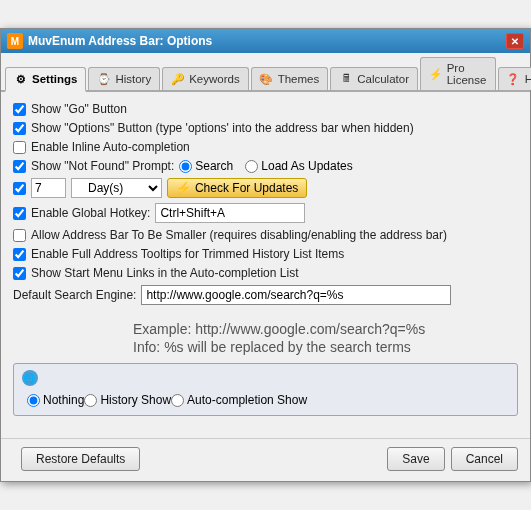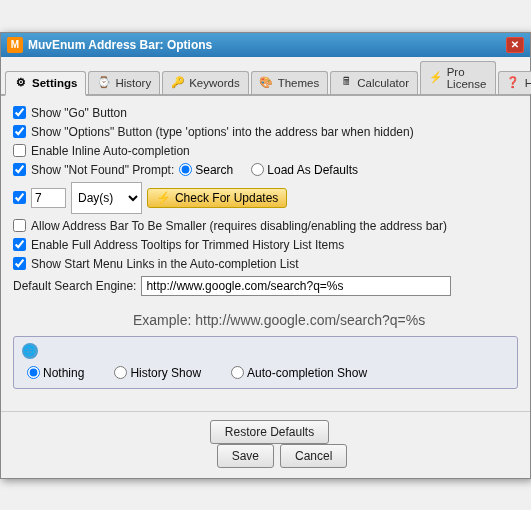--- a/index.html
+++ b/index.html
@@ -111,44 +111,44 @@
       height: 13px;
       flex-shrink: 0;
     }
     .label-text {
       font-size: 12px;
       color: #222;
     }
     .radio-group {
       display: flex;
       align-items: center;
-      gap: 18px;
+      gap: 12px;
     }
     .radio-item {
       display: flex;
       align-items: center;
       gap: 3px;
       font-size: 12px;
     }
     .inline-input {
       border: 1px solid #aaa;
       background: white;
       padding: 1px 3px;
       font-size: 12px;
       height: 20px;
     }
     .inline-input-small {
       width: 35px;
     }
     .inline-select {
       border: 1px solid #aaa;
       background: white;
-      padding: 1px 2px;
-      font-size: 12px;
-      height: 32px;
+      padding: 1px 12px;
+      font-size: 12px;
+      height: 20px;
     }
     .btn-check-updates {
       background: linear-gradient(to bottom, #ffeaa0, #f0c040);
       border: 1px solid #c0a000;
       padding: 2px 8px;
       font-size: 12px;
       cursor: pointer;
       border-radius: 3px;
       display: flex;
       align-items: center;
@@ -199,31 +199,29 @@
       border-radius: 50%;
       display: flex;
       align-items: center;
       justify-content: center;
       color: white;
       font-size: 10px;
     }
     .radio-row {
       display: flex;
       align-items: center;
-      gap: 30px;
       padding-left: 5px;
     }
     .footer {
       display: flex;
       justify-content: space-between;
       align-items: center;
       padding: 8px 12px 10px 20px;
       border-top: 1px solid #ccc;
       margin-top: 4px;
-      flex-direction: column;
     }
     .footer-right {
       display: flex;
       gap: 6px;
     }
     .btn {
       border: 1px solid #888;
       background: linear-gradient(to bottom, #f8f8f8, #e0e0e0);
       padding: 4px 14px;
       font-size: 12px;
@@ -313,39 +311,44 @@
     <div class="checkbox-row">
       <input type="checkbox" checked="" style="">
       <span class="label-text">Show "Not Found" Prompt:</span>
       <div class="radio-group">
         <div class="radio-item">
           <input type="radio" name="notfound" checked="" style="">
           <span>Search</span>
         </div>
         <div class="radio-item">
           <input type="radio" name="notfound" style="">
-          <span>Load As Defaults</span>
+          <span>Load As Updates</span>
         </div>
       </div>
     </div>
 
     <div class="checkbox-row">
       <input type="checkbox" checked="" style="">
       <input type="text" class="inline-input inline-input-small" value="7" style="">
       <select class="inline-select">
         <option>Day(s)</option>
         <option>Hour(s)</option>
         <option>Week(s)</option>
       </select>
       <button class="btn-check-updates">
         <span>⚡</span>
         <span>Check For Updates</span>
       </button>
     </div>
 
+    <div class="checkbox-row">
+      <input type="checkbox" checked="" style="">
+      <span class="label-text">Enable Global Hotkey:</span>
+      <input type="text" class="hotkey-input" value="Ctrl+Shift+A" style="">
+    </div>
 
     <div class="checkbox-row">
       <input type="checkbox" style="">
       <span class="label-text">Allow Address Bar To Be Smaller (requires disabling/enabling the address bar)</span>
     </div>
 
     <div class="checkbox-row">
       <input type="checkbox" checked="" style="">
       <span class="label-text">Enable Full Address Tooltips for Trimmed History List Items</span>
     </div>
@@ -353,20 +356,21 @@
     <div class="checkbox-row">
       <input type="checkbox" checked="" style="">
       <span class="label-text">Show Start Menu Links in the Auto-completion List</span>
     </div>
 
     <div class="field-row">
       <span class="field-label">Default Search Engine:</span>
       <input type="text" class="search-engine-input" value="http://www.google.com/search?q=%s" style="">
     </div>
     <div class="example-text">Example: http://www.google.com/search?q=%s</div>
+    <div class="example-text">Info: %s will be replaced by the search terms</div>
 
     <div class="group-box">
       <div class="group-box-title">
         <div class="group-icon">🌐</div>
       </div>
       <div class="radio-row">
         <div class="radio-item">
           <input type="radio" name="hotkey-action" checked="" style="">
           <span>Nothing</span>
         </div>

